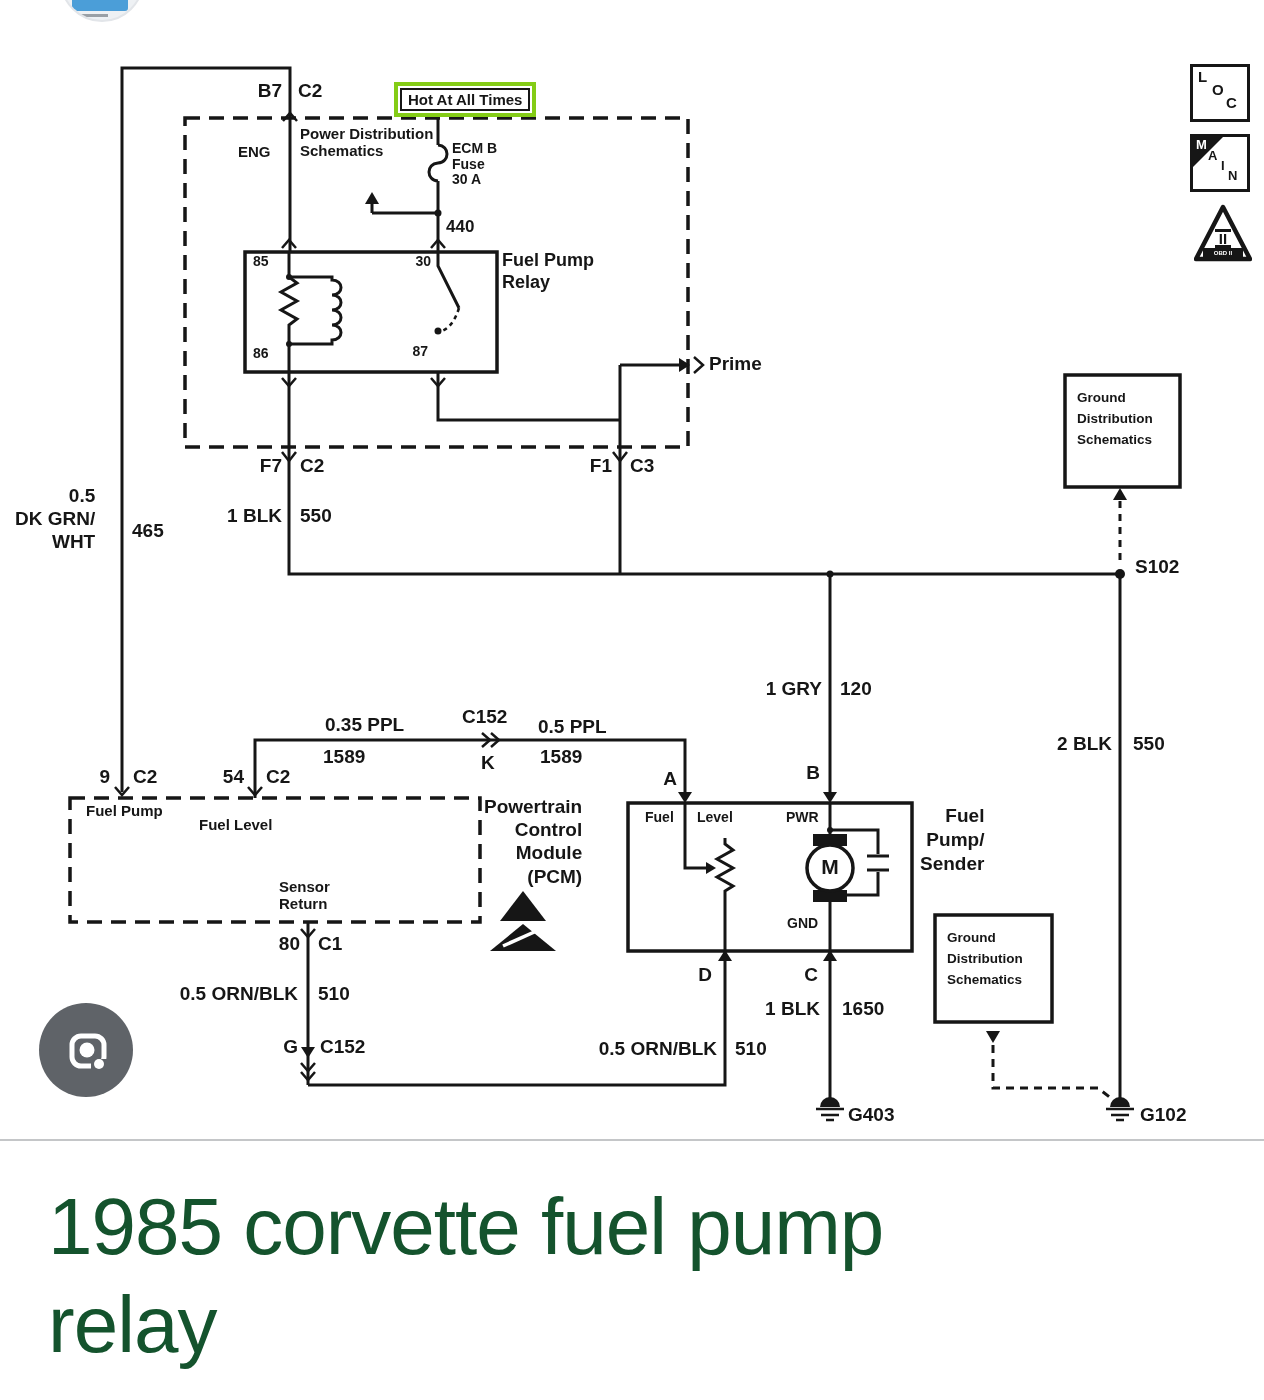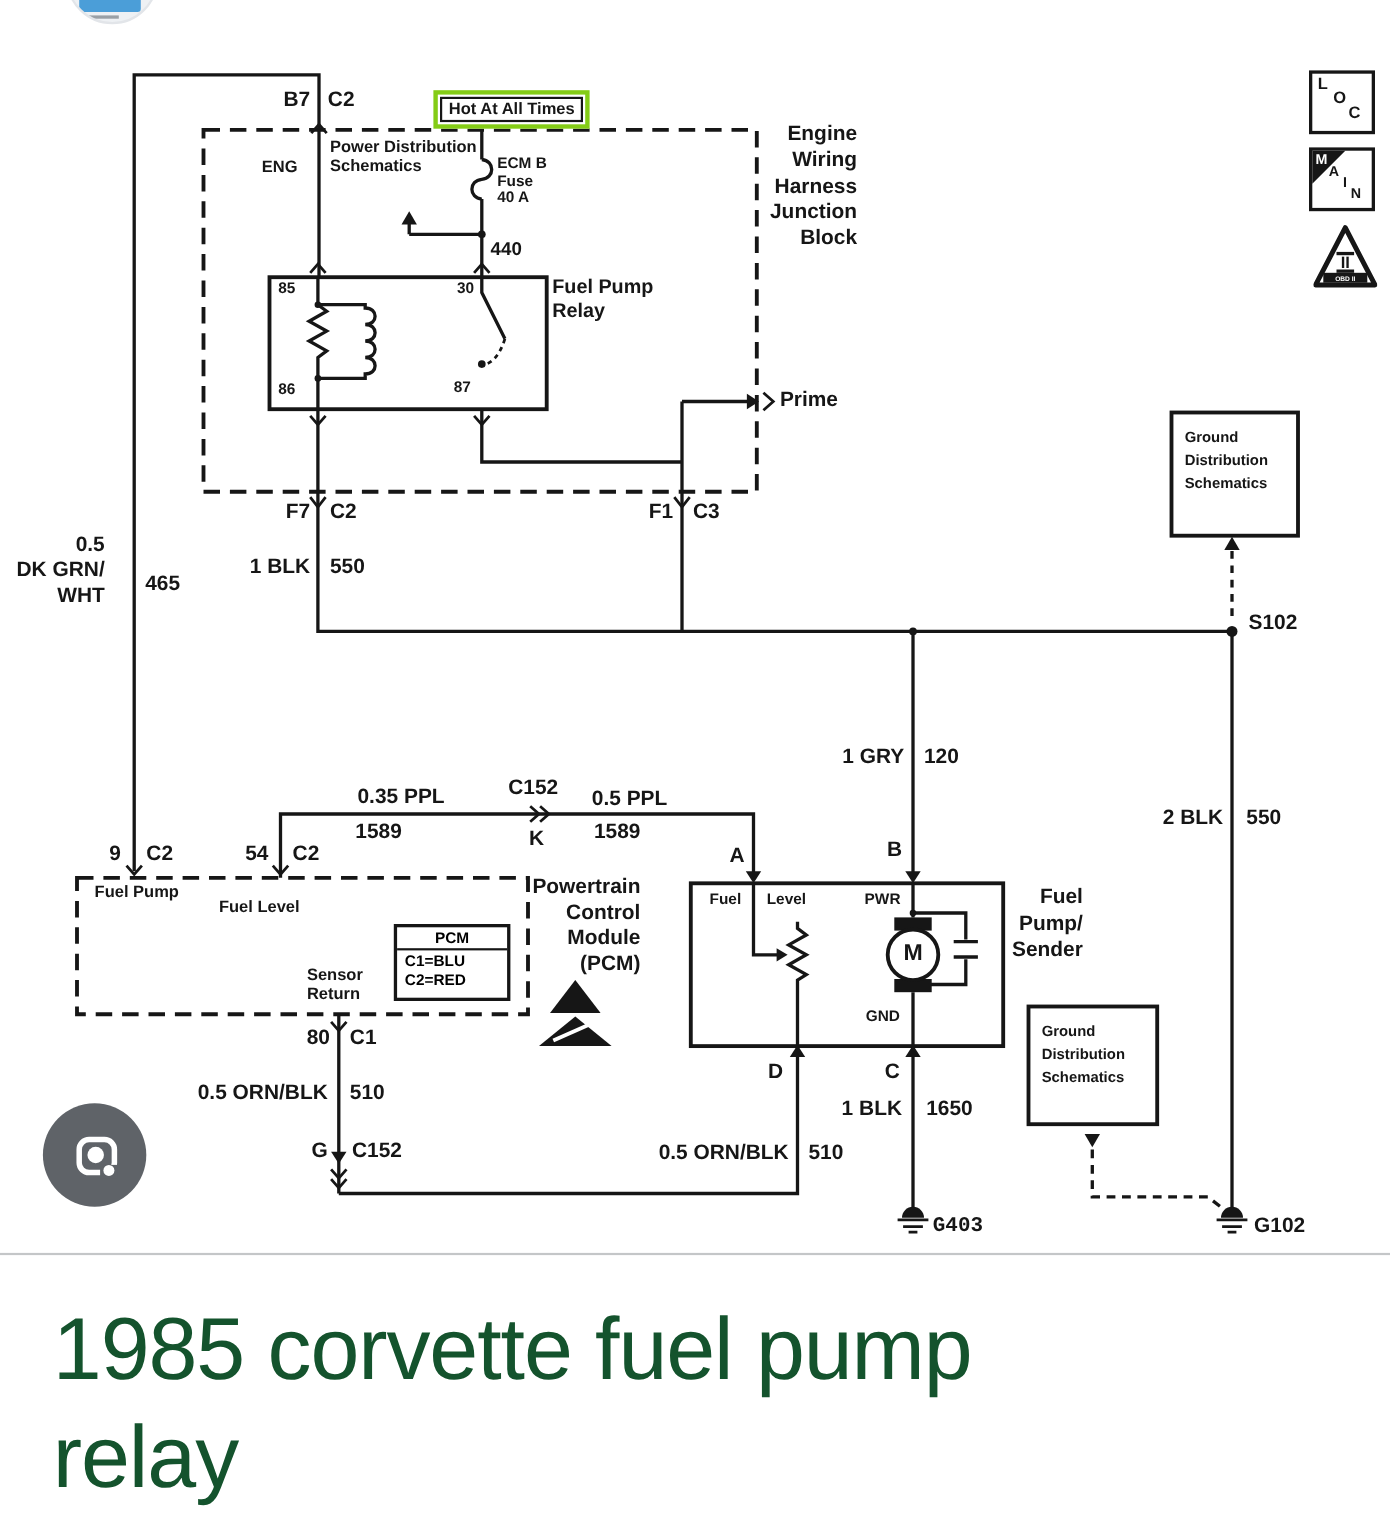--- a/index.html
+++ b/index.html
@@ -163,27 +163,22 @@
     </div>
 
     <div class="lb f19 ra" style="left:230px;top:80px;width:52px;">B7</div>
     <div class="lb f19" style="left:298px;top:80px;">C2</div>
 
     <div class="lb f15" style="left:300px;top:126px;">Power Distribution
 Schematics</div>
     <div class="lb f15" style="left:238px;top:144px;">ENG</div>
     <div class="lb f14" style="left:452px;top:141px;">ECM B
 Fuse
-40 A</div>
+30 A</div>
     <div class="lb f17" style="left:446px;top:217px;">440</div>
-    <div class="lb f19" style="left:700px;top:110px;line-height:1.25;">Engine
-Wiring
-Harness
-Junction
-Block</div>
 
     <div class="lb" style="left:502px;top:250px;font-size:18px;line-height:1.2;">Fuel Pump
 Relay</div>
     <div class="lb f14" style="left:253px;top:254px;">85</div>
     <div class="lb f14 ra" style="left:405px;top:254px;width:26px;">30</div>
     <div class="lb f14" style="left:253px;top:346px;">86</div>
     <div class="lb f14 ra" style="left:400px;top:344px;width:28px;">87</div>
 
     <div class="lb f19" style="left:709px;top:353px;">Prime</div>
 
@@ -215,25 +210,20 @@
 
     <div class="lb f19 ra" style="left:88px;top:766px;width:22px;">9</div>
     <div class="lb f19" style="left:133px;top:766px;">C2</div>
     <div class="lb f19 ra" style="left:210px;top:766px;width:34px;">54</div>
     <div class="lb f19" style="left:266px;top:766px;">C2</div>
 
     <div class="lb f15" style="left:86px;top:803px;">Fuel Pump</div>
     <div class="lb f15" style="left:199px;top:803px;margin-top:14px;">Fuel Level</div>
     <div class="lb f15" style="left:279px;top:879px;">Sensor
 Return</div>
-    <div class="legend">
-      <div class="hd">PCM</div>
-      <div class="rw">C1=BLU</div>
-      <div class="rw">C2=RED</div>
-    </div>
     <div class="lb f19" style="left:484px;top:795px;line-height:1.22;">Powertrain
 Control
 Module
 (PCM)</div>
 
     <div class="lb f14" style="left:645px;top:810px;">Fuel</div>
     <div class="lb f14" style="left:697px;top:810px;">Level</div>
     <div class="lb f14" style="left:786px;top:810px;">PWR</div>
     <div class="lb f14" style="left:787px;top:916px;">GND</div>
     <div class="lb" style="left:816px;top:855px;width:28px;text-align:center;font-size:21px;">M</div>
@@ -256,21 +246,21 @@
     <div class="lb f19 ra" style="left:276px;top:1036px;width:22px;">G</div>
     <div class="lb f19" style="left:320px;top:1036px;">C152</div>
 
     <div class="lb f13" style="left:1077px;top:388px;">Ground
 Distribution
 Schematics</div>
     <div class="lb f13" style="left:947px;top:928px;">Ground
 Distribution
 Schematics</div>
     <div class="lb f19" style="left:1135px;top:556px;">S102</div>
-    <div class="lb f19" style="left:848px;top:1104px;font-family:Liberation Mono, monospace;">G403</div>
+    <div class="lb f19" style="left:848px;top:1104px;">G403</div>
     <div class="lb f19" style="left:1140px;top:1104px;">G102</div>
 
     <div class="iconbox" style="top:64px;">
       <span style="left:5px;top:1px;">L</span>
       <span style="left:19px;top:14px;">O</span>
       <span style="left:33px;top:27px;">C</span>
     </div>
     <div class="iconbox" style="top:134px;">
       <div class="tri-corner"></div>
       <span style="left:3px;top:0;color:#fff;font-size:13px;">M</span>

